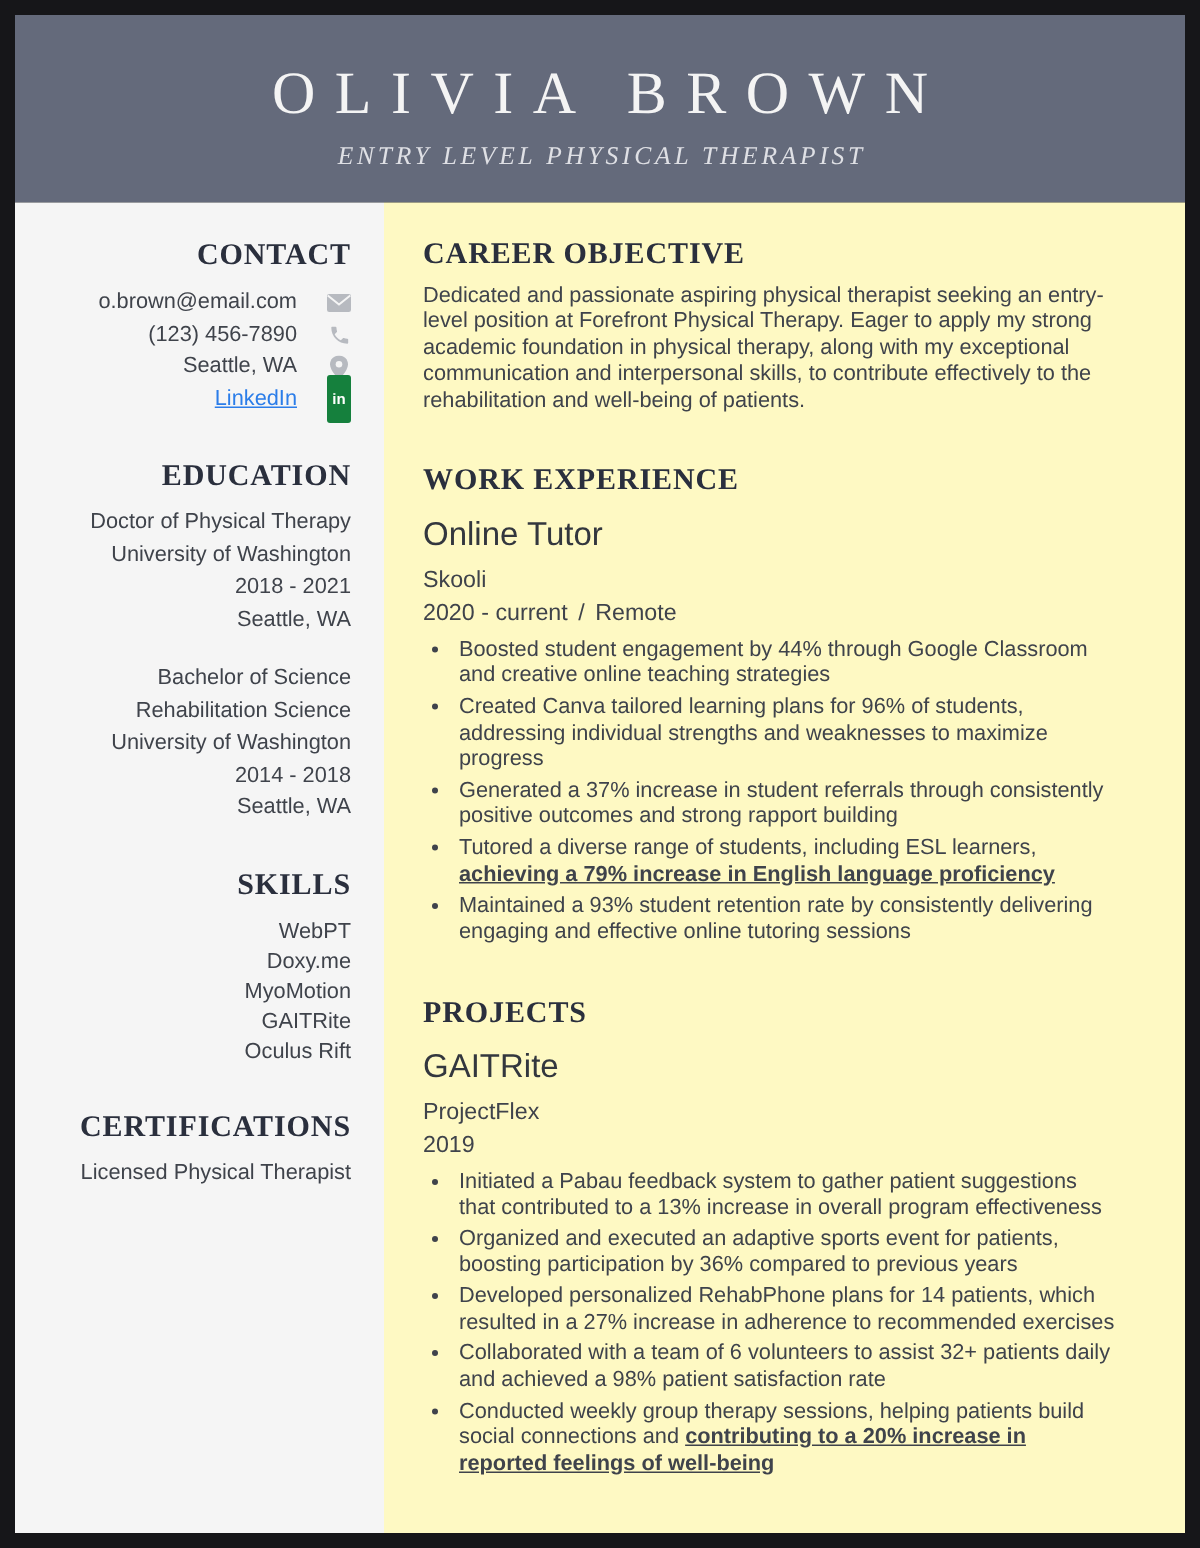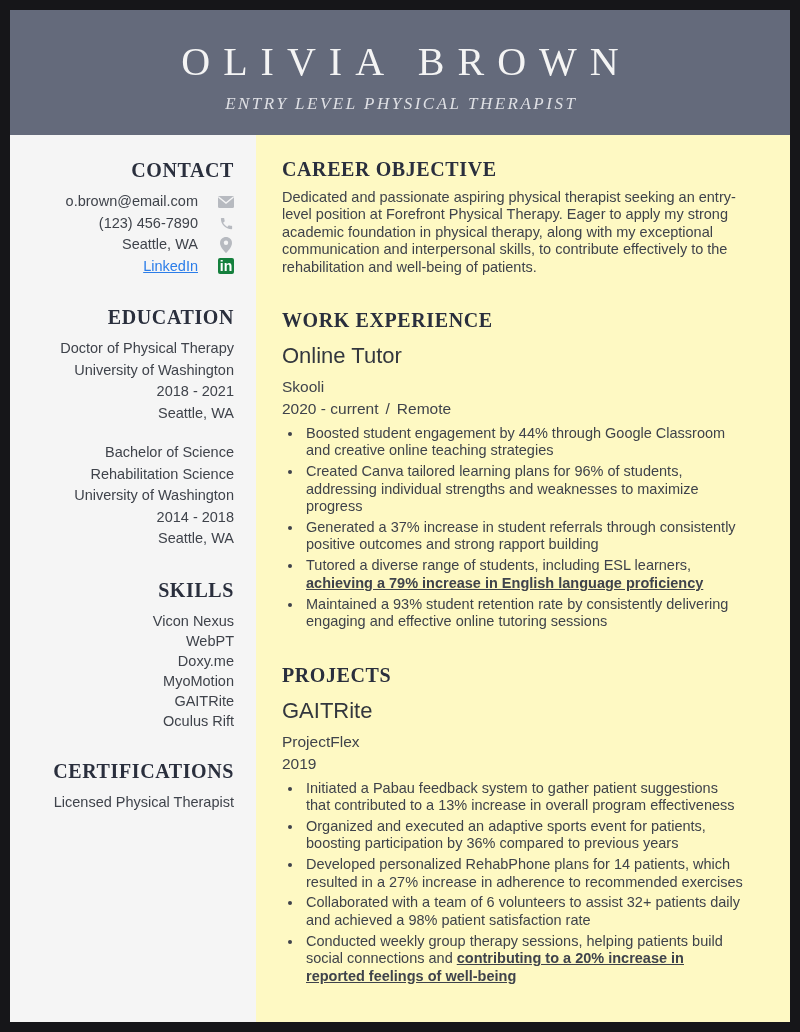--- a/index.html
+++ b/index.html
@@ -40,22 +40,22 @@
   .main-section { margin-top:33px; }
   .job-title { font-size:22px; color:#33373e; margin-top:10px; line-height:28px; }
   .job-company { font-size:15.5px; line-height:22px; margin-top:6px; }
   .job-dates { font-size:15.5px; line-height:21px; }
   .dates-sep { padding:0 7px; }
 
   ul.bullets { margin:6px 0 0 0; padding-left:21px; }
   ul.bullets li { font-size:14.5px; line-height:17.4px; margin-bottom:3.5px; padding-left:3px; }
   .hl { font-weight:700; text-decoration:underline; }
 
-  .linkedin-badge { width:16px; height:16px; background:#15803d; border-radius:2px;
-                    color:#ffffff; font-size:14px; font-weight:700; display:flex;
+  .linkedin-badge { width:16px; height:32px; background:#15803d; border-radius:2px;
+                    color:#ffffff; font-size:10px; font-weight:700; display:flex;
                     align-items:center; justify-content:center; }
 </style>
 </head>
 <body>
 
 <div class="page">
   <div class="frame">
 
     <div class="header">
       <div class="name">OLIVIA BROWN</div>
@@ -118,21 +118,20 @@
             <div class="side-line">Bachelor of Science</div>
             <div class="side-line">Rehabilitation Science</div>
             <div class="side-line">University of Washington</div>
             <div class="side-line">2014 - 2018</div>
             <div class="side-line">Seattle, WA</div>
           </div>
         </div>
 
         <div class="side-block">
           <div class="sec-heading">SKILLS</div>
-          <div class="skill-line">Vicon Nexus</div>
           <div class="skill-line">WebPT</div>
           <div class="skill-line">Doxy.me</div>
           <div class="skill-line">MyoMotion</div>
           <div class="skill-line">GAITRite</div>
           <div class="skill-line">Oculus Rift</div>
         </div>
 
         <div class="side-block">
           <div class="sec-heading">CERTIFICATIONS</div>
           <div class="side-line">Licensed Physical Therapist</div>

